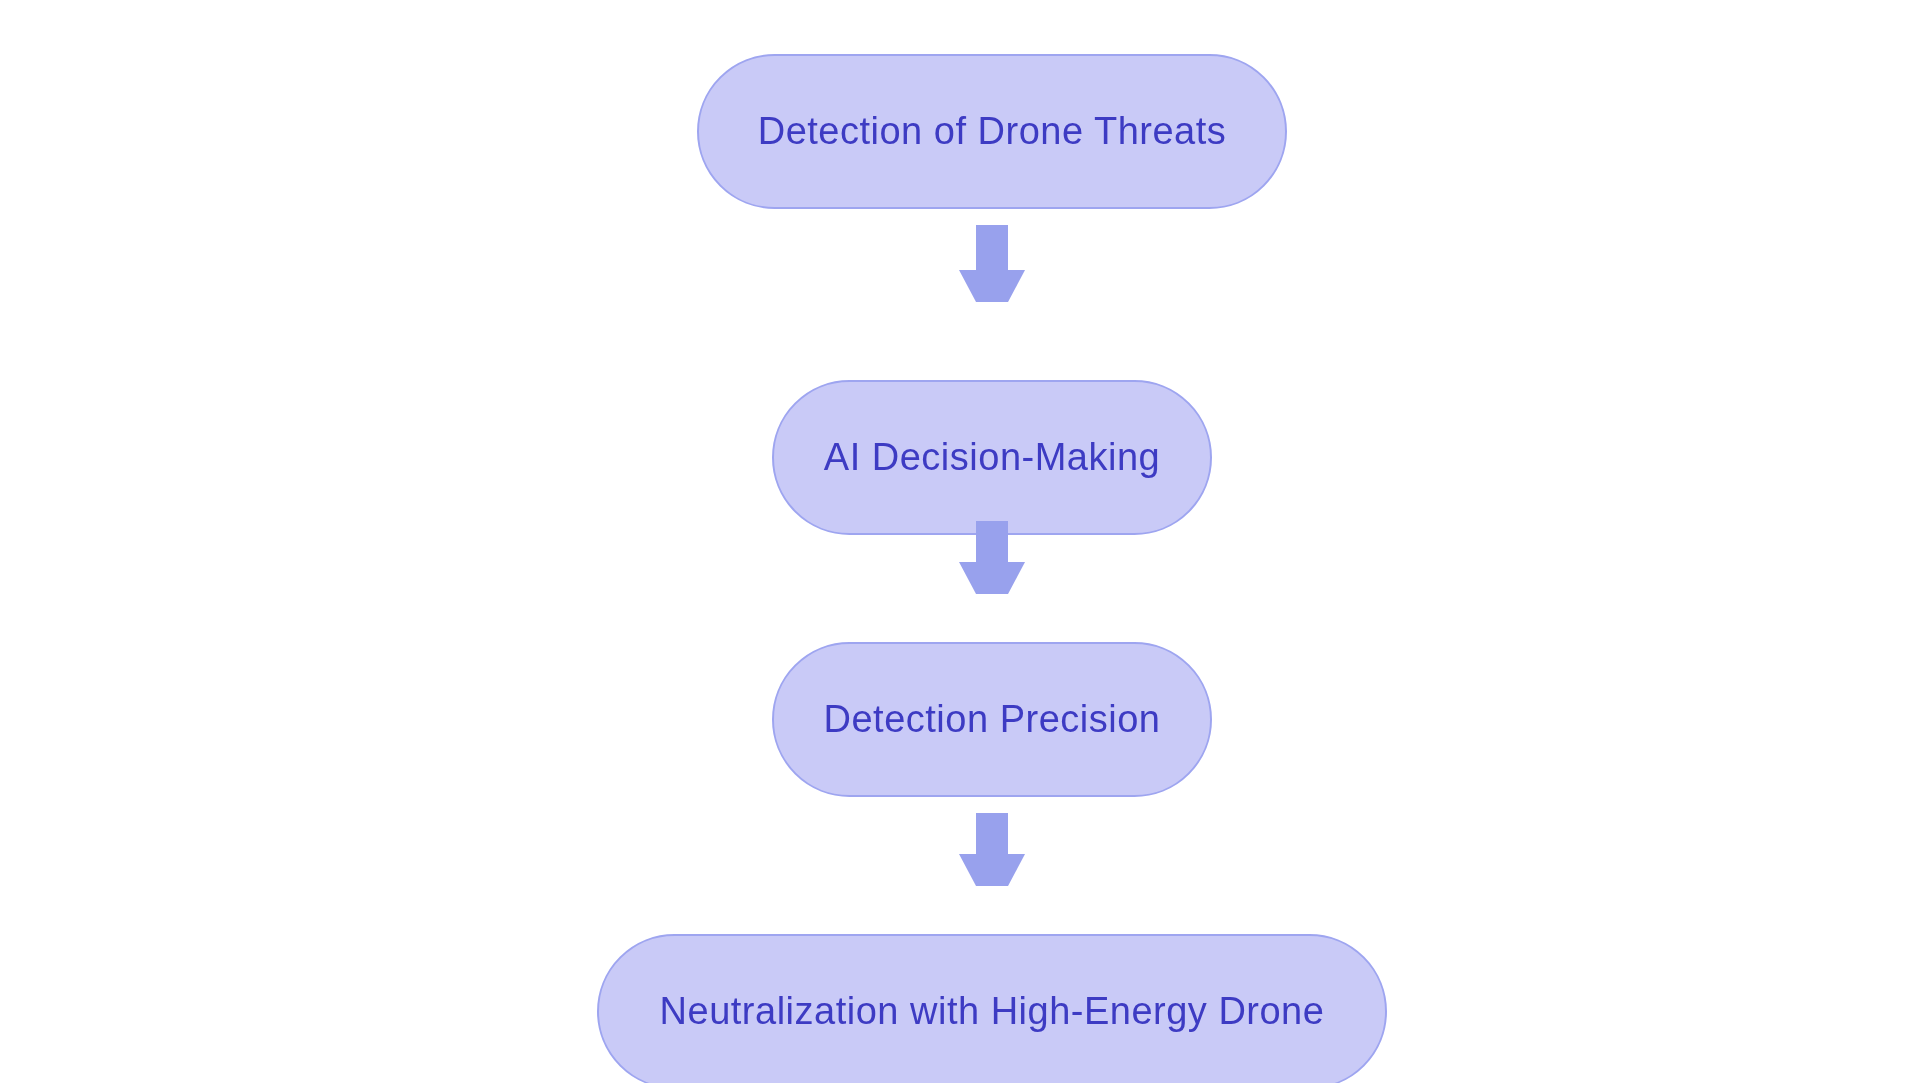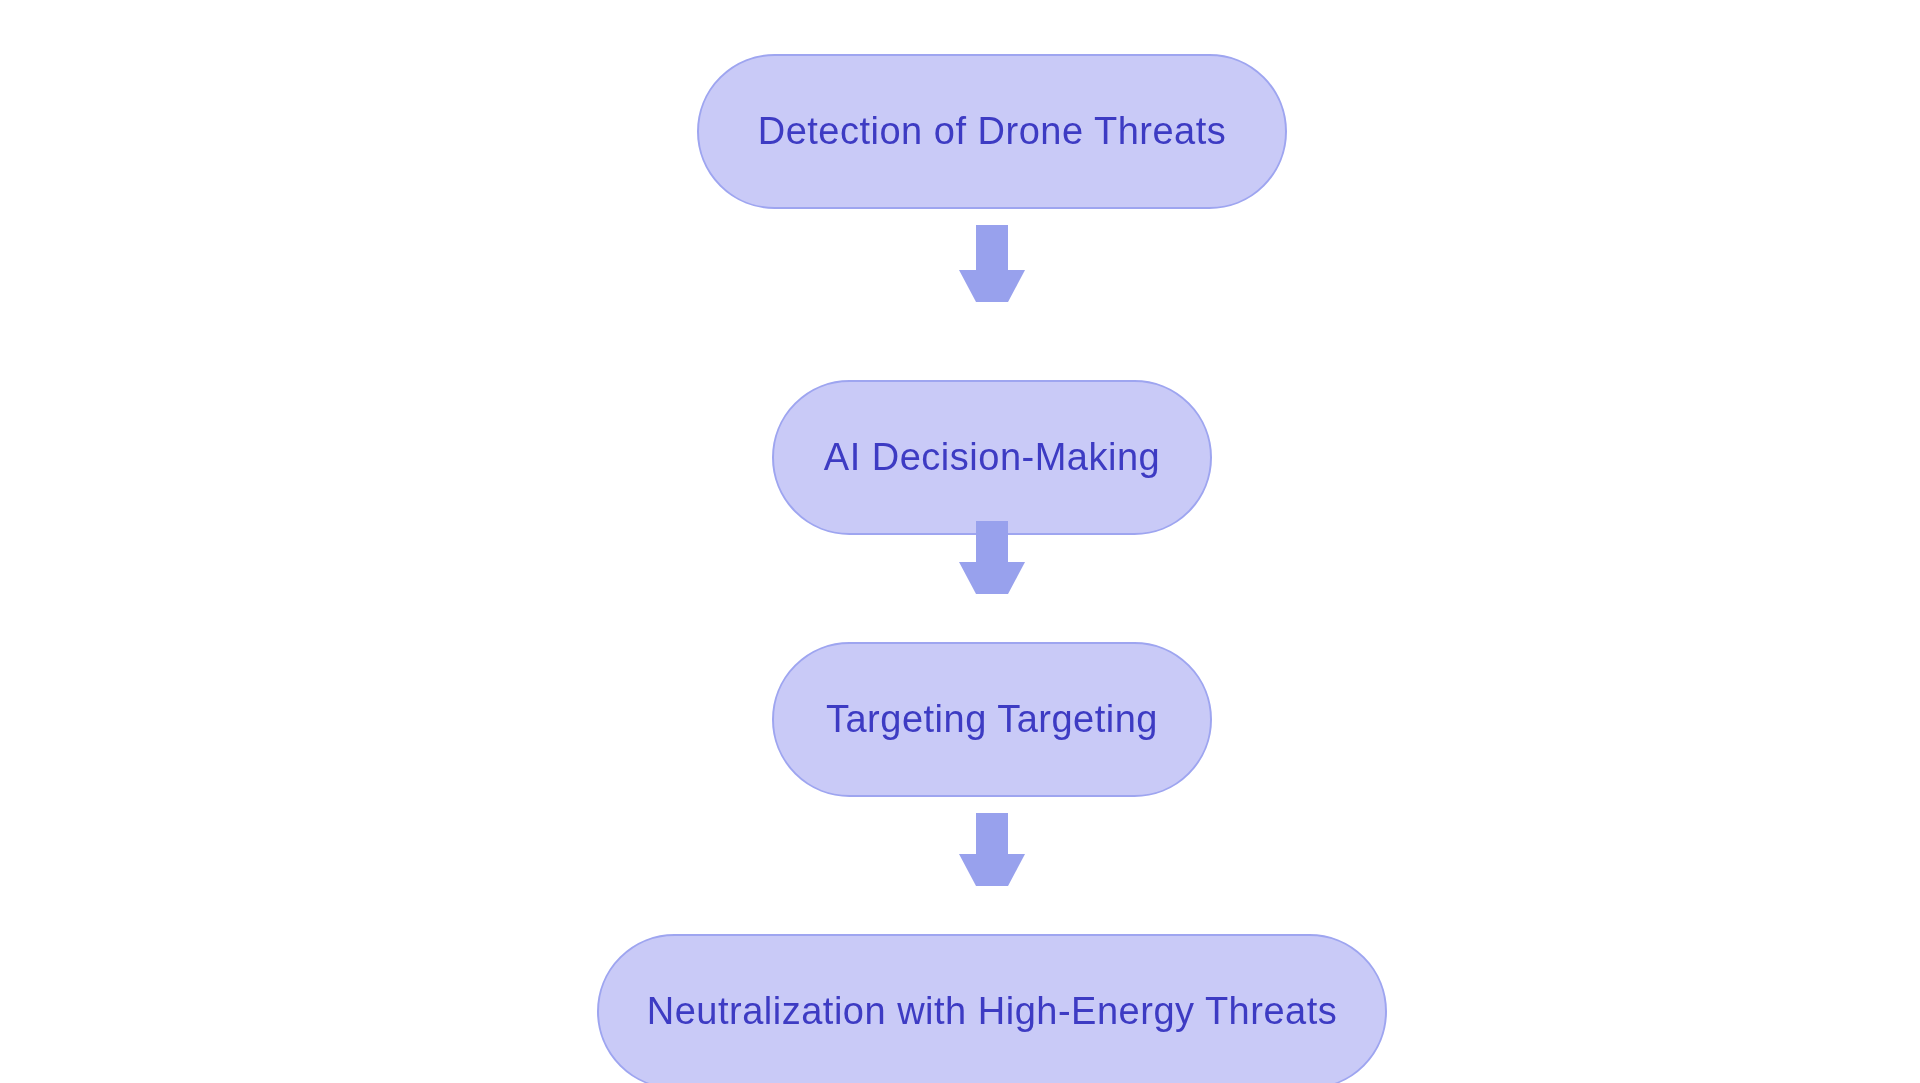--- a/index.html
+++ b/index.html
@@ -82,25 +82,25 @@
   <div class="node node-2">
     <span class="node-label">AI Decision-Making</span>
   </div>
 
   <div class="arrow arrow-2">
     <div class="arrow-line"></div>
     <div class="arrow-head"></div>
   </div>
 
   <div class="node node-3">
-    <span class="node-label">Targeting Targeting</span>
+    <span class="node-label">Detection Precision</span>
   </div>
 
   <div class="arrow arrow-3">
     <div class="arrow-line"></div>
     <div class="arrow-head"></div>
   </div>
 
   <div class="node node-4">
-    <span class="node-label">Neutralization with High-Energy Threats</span>
+    <span class="node-label">Neutralization with High-Energy Drone</span>
   </div>
 
 </div>
 
 </body></html>

